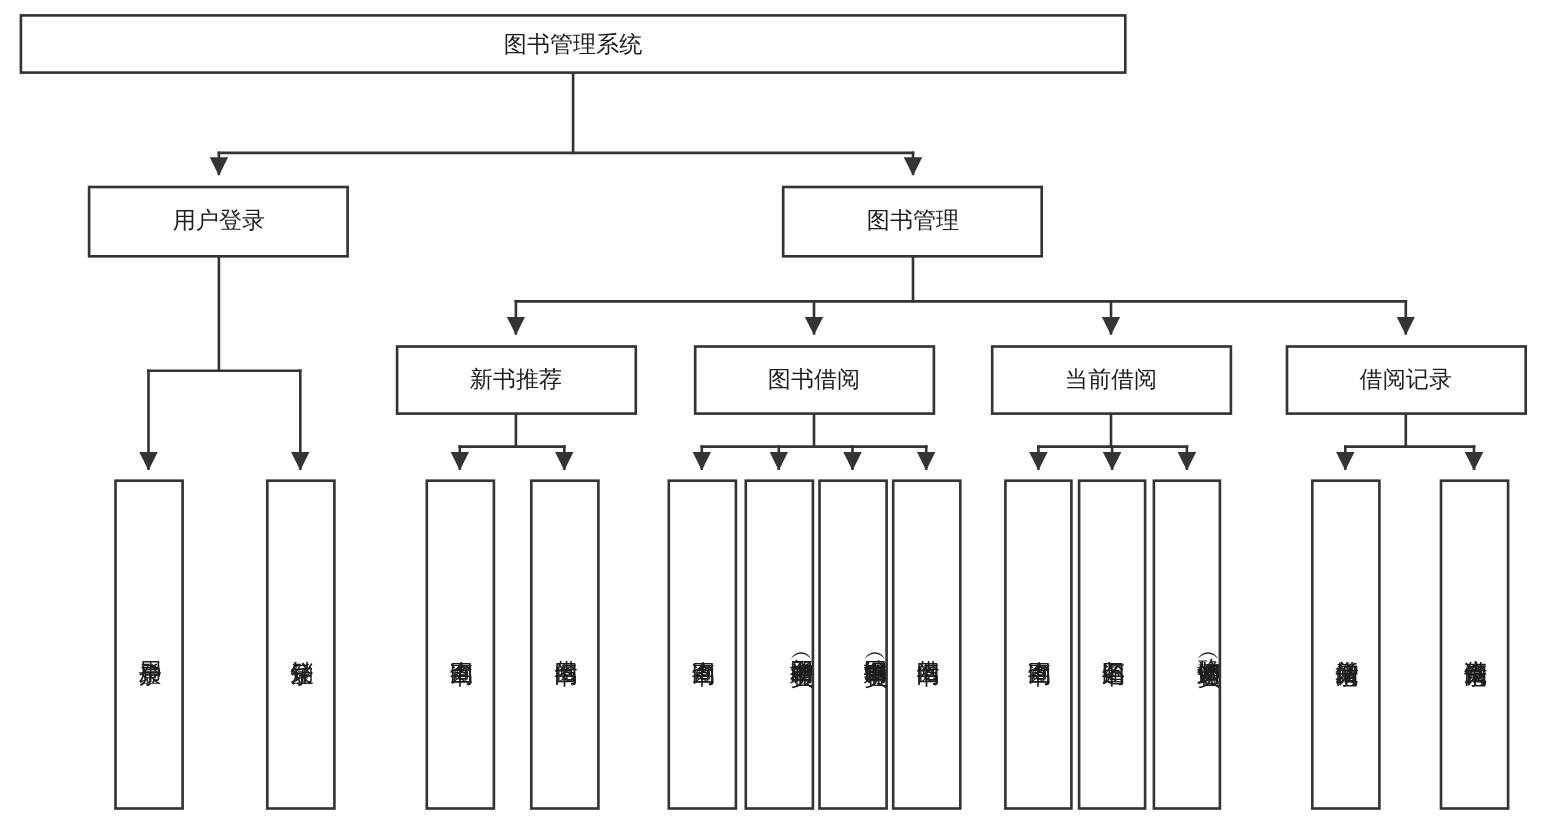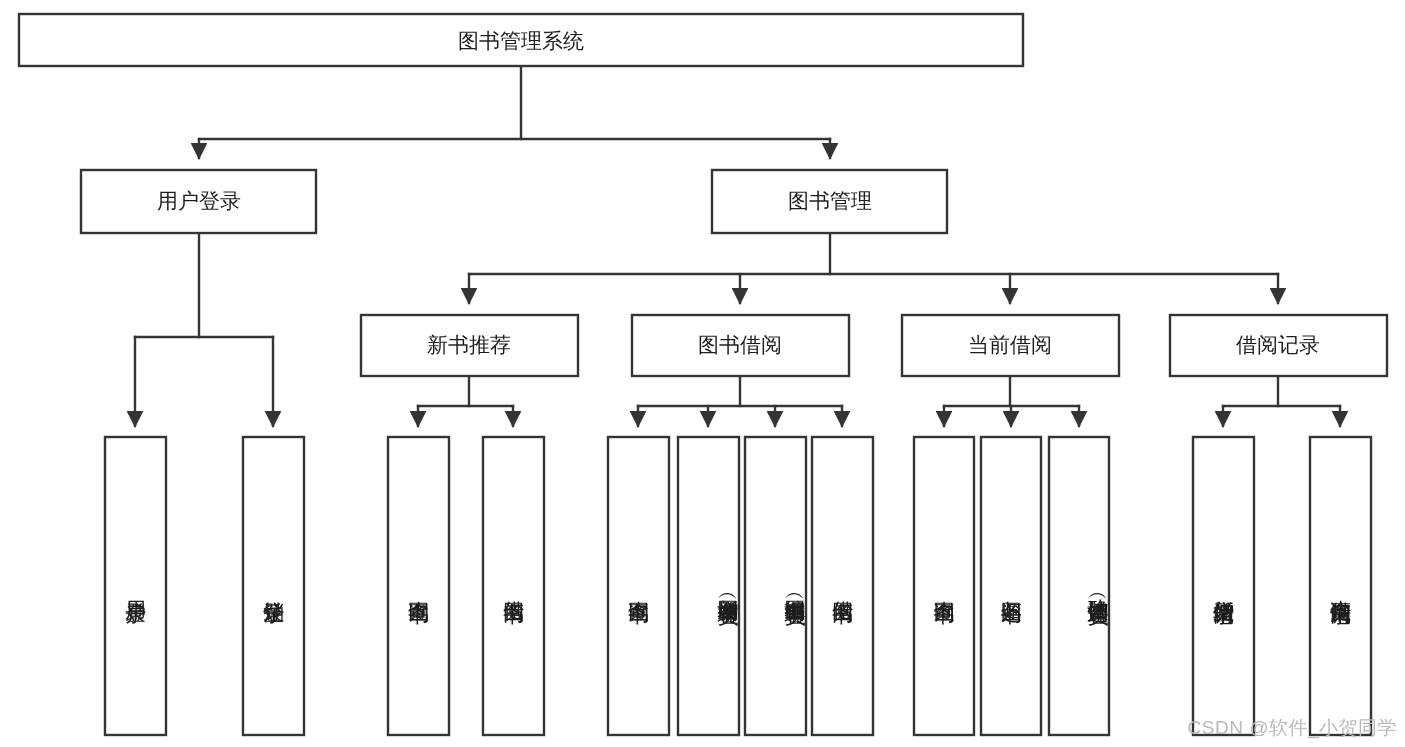--- a/index.html
+++ b/index.html
@@ -198,15 +198,14 @@
   <div class="node-label-v" style="left:608px; top:437px; width:61px; height:298px;">查询图书</div>
   <div class="node-label-v" style="left:678px; top:437px; width:61px; height:298px; align-items:flex-start;">新增图书（管理员）</div>
   <div class="node-label-v" style="left:745px; top:437px; width:61px; height:298px; align-items:flex-start;">编辑图书（管理员）</div>
   <div class="node-label-v" style="left:812px; top:437px; width:61px; height:298px;">借阅图书</div>
   <div class="node-label-v" style="left:914px; top:437px; width:60px; height:298px;">查询图书</div>
   <div class="node-label-v" style="left:981px; top:437px; width:60px; height:298px;">归还图书</div>
   <div class="node-label-v" style="left:1049px; top:437px; width:60px; height:298px; align-items:flex-start;">确认归还（管理员）</div>
   <div class="node-label-v" style="left:1193px; top:437px; width:61px; height:298px;">新增借阅记录</div>
   <div class="node-label-v" style="left:1310px; top:437px; width:61px; height:298px;">查询借阅记录</div>
 
-  <div class="watermark">CSDN @软件_小贺同学</div>
 
 </div>
 
 </body></html>

